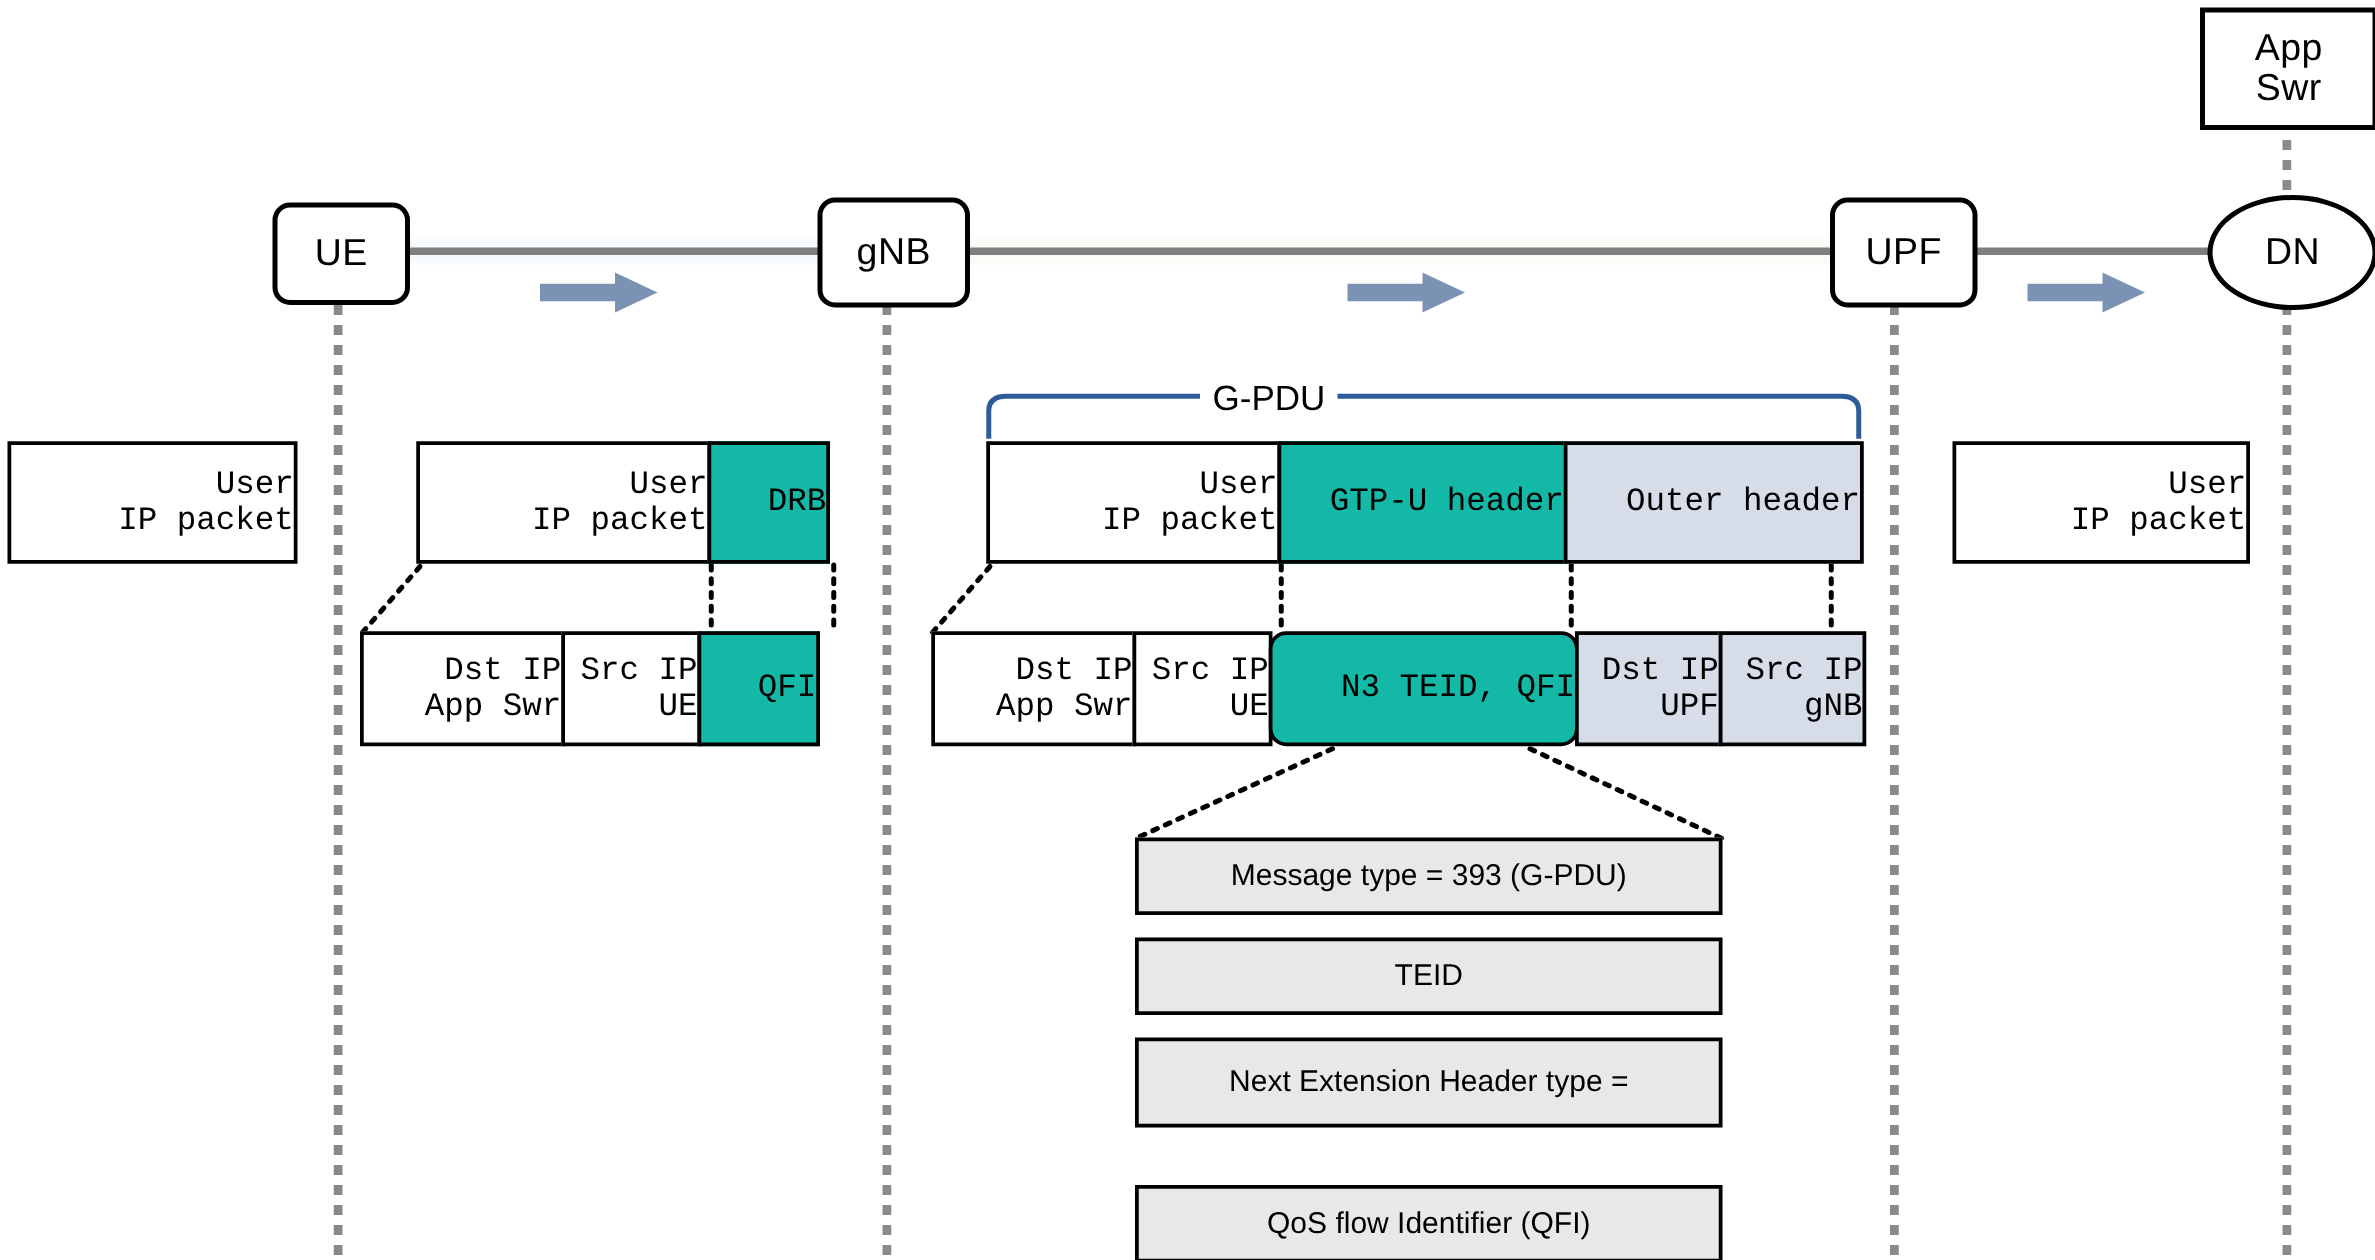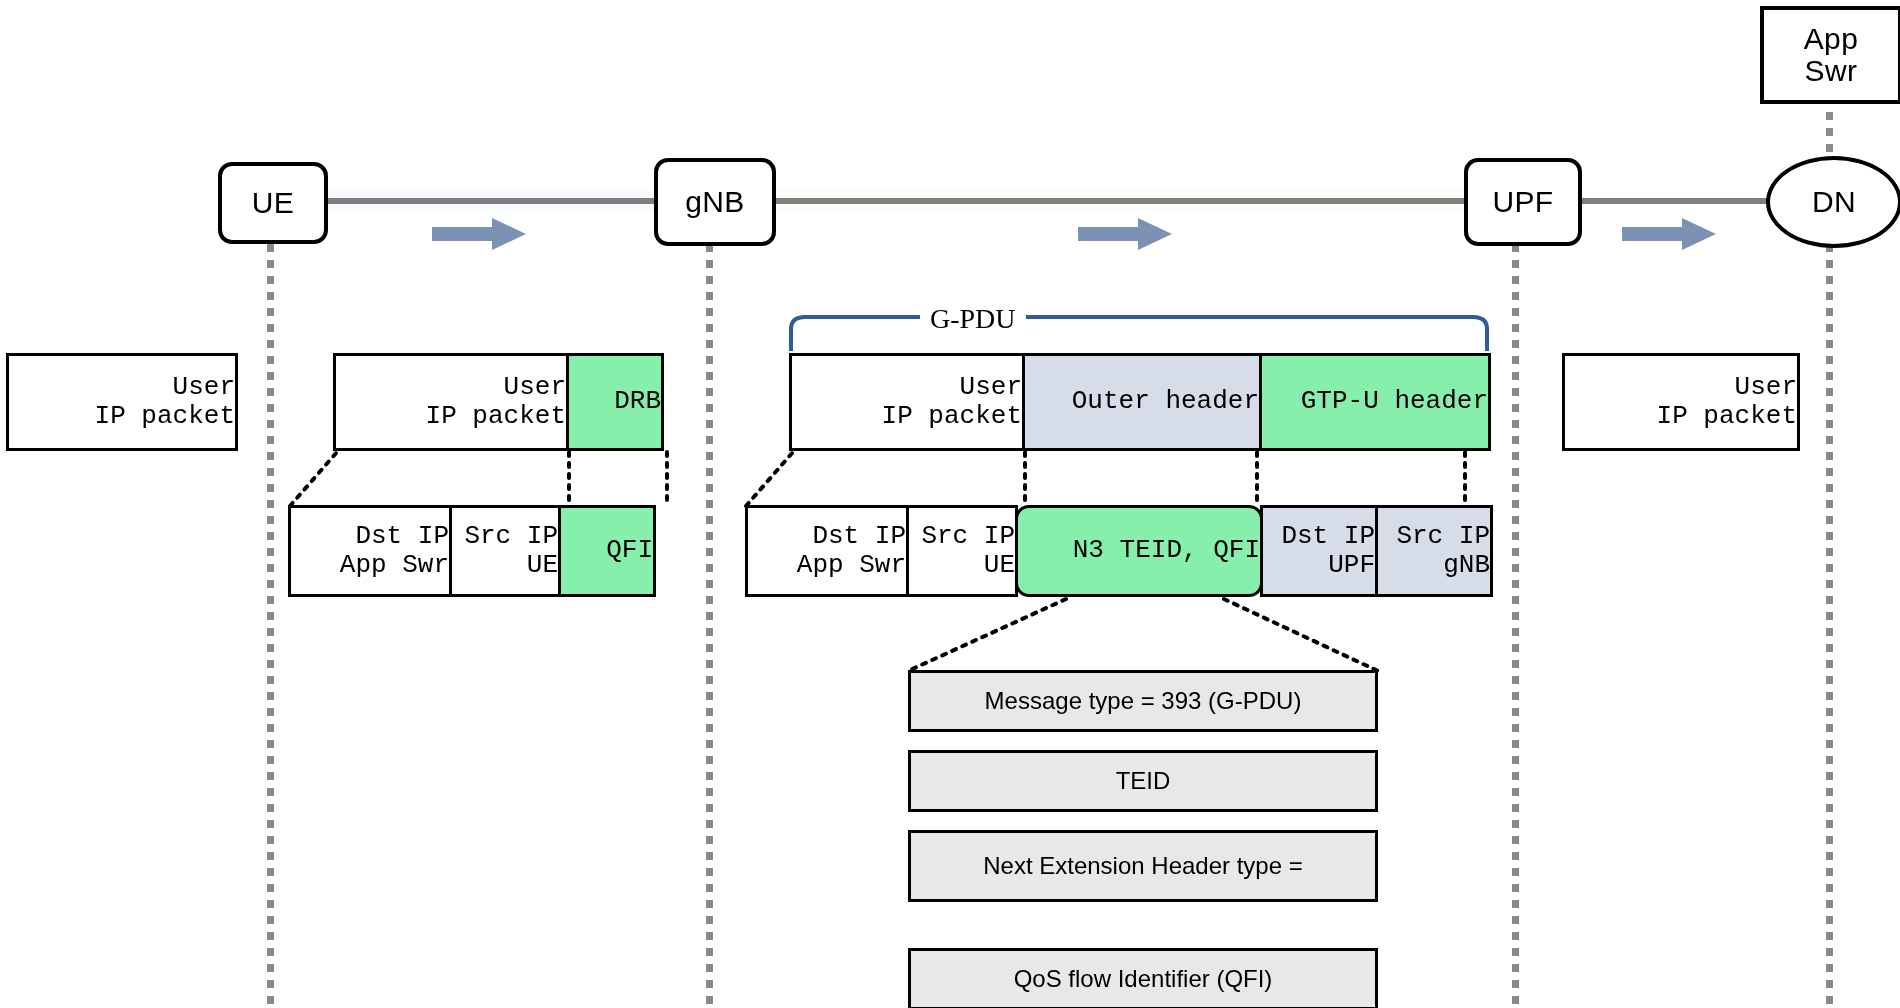--- a/index.html
+++ b/index.html
@@ -44,21 +44,21 @@
   
   .pkt{position:absolute;display:flex;z-index:3;}
   .cell{
     border:3px solid #000000;margin-left:-3px;
     display:flex;flex-direction:column;align-items:flex-end;justify-content:center;
     text-align:center;font-size:26px;line-height:1.12;background:#ffffff;
     box-sizing:border-box;
     font-family:Liberation Mono, monospace;
   }
   .cell:first-child{margin-left:0;}
-  .cell.grey{background:#86efac;}
+  .cell.grey{background:#14b8a6;}
   .cell.bluegrey{background:#d6dce8;}
 
   
   .gbox{
     position:absolute;border:3px solid #000000;background:#e8e8e8;
     display:flex;align-items:center;justify-content:center;text-align:center;
     font-size:24px;line-height:1.18;box-sizing:border-box;z-index:3;
   }
 
   
@@ -153,32 +153,32 @@
       <span>UE</span>
     </div>
     <div class="cell grey" style="width:98px;height:92px;">
       <span>QFI</span>
     </div>
   </div>
 
   <svg class="leader" style="left:789px;top:313px;width:700px;height:40px;">
     <path d="M2,38 L2,16 Q2,4 16,4 L684,4 Q698,4 698,16 L698,38" fill="none" stroke="#2e5c99" stroke-width="4"></path>
   </svg>
-  <div class="gpdu-label" style="left:920px;top:303px;font-family:Liberation Serif, serif;">G-PDU</div>
+  <div class="gpdu-label" style="left:960px;top:303px;">G-PDU</div>
 
   <div class="pkt" style="left:789px;top:353px;height:98px;">
     <div class="cell" style="width:236px;height:98px;">
       <span>User</span>
       <span>IP packet</span>
     </div>
+    <div class="cell grey" style="width:232px;height:98px;">
+      <span>GTP-U header</span>
+    </div>
     <div class="cell bluegrey" style="width:240px;height:98px;">
       <span>Outer header</span>
-    </div>
-    <div class="cell grey" style="width:232px;height:98px;">
-      <span>GTP-U header</span>
     </div>
   </div>
 
   <svg class="leader" style="left:736px;top:450px;width:740px;height:60px;">
     <line x1="10" y1="56" x2="57" y2="2" stroke="#000" stroke-width="4" stroke-dasharray="4 7" stroke-linecap="round"></line>
     <line x1="289" y1="2" x2="289" y2="56" stroke="#000" stroke-width="4" stroke-dasharray="4 7" stroke-linecap="round"></line>
     <line x1="521" y1="2" x2="521" y2="56" stroke="#000" stroke-width="4" stroke-dasharray="4 7" stroke-linecap="round"></line>
     <line x1="729" y1="2" x2="729" y2="56" stroke="#000" stroke-width="4" stroke-dasharray="4 7" stroke-linecap="round"></line>
   </svg>
 

